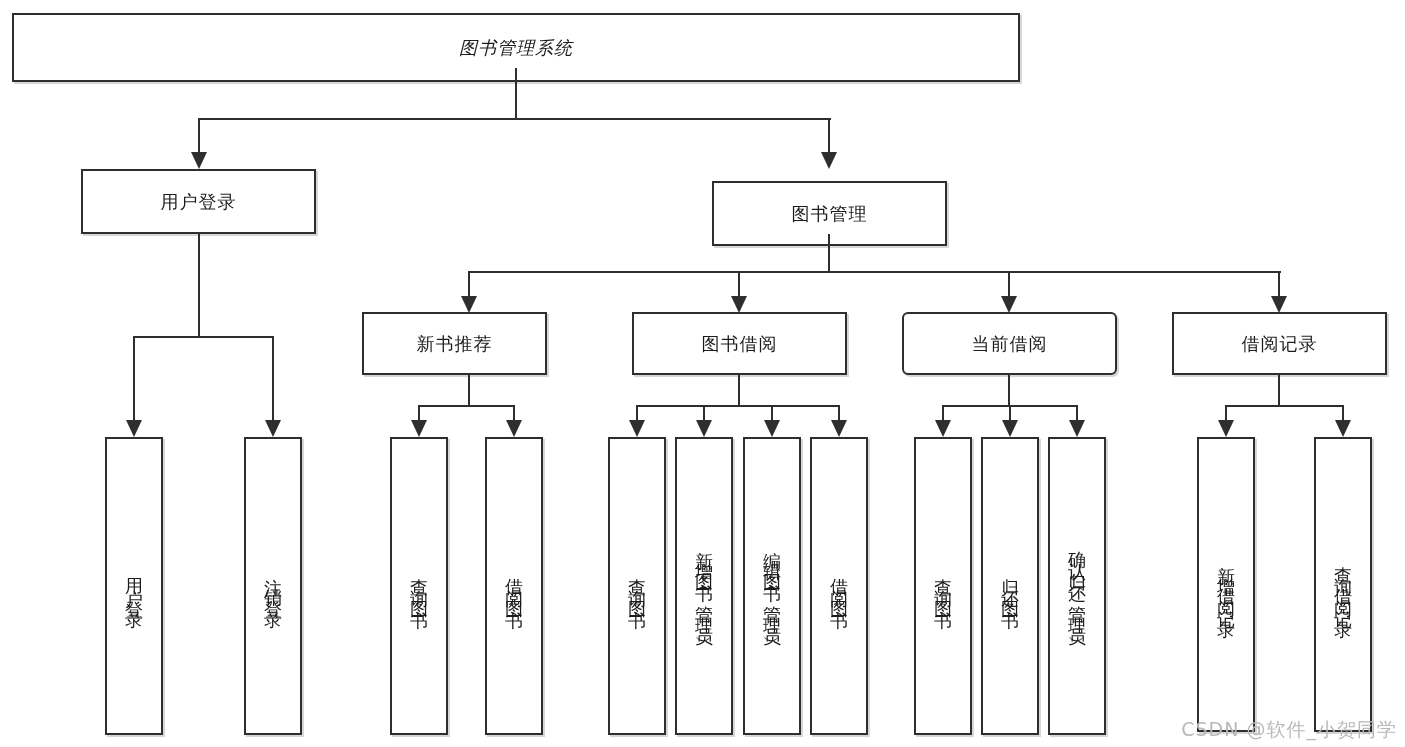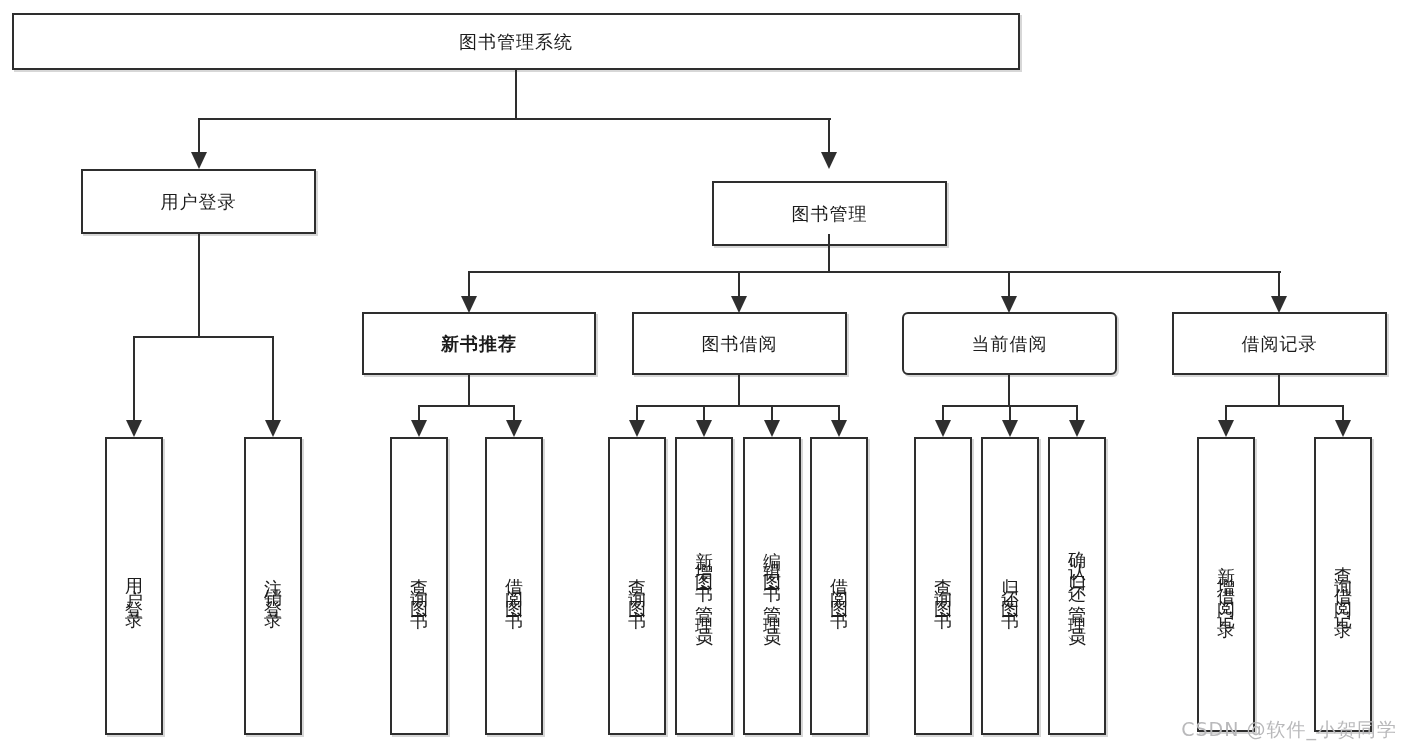--- a/index.html
+++ b/index.html
@@ -64,21 +64,21 @@
     letter-spacing: 1px;
     z-index: 10;
     white-space: nowrap;
   }
 </style>
 </head>
 <body>
 
 <div class="canvas">
 
-  <div class="node hnode" style="left:12px; top:13px; width:1008px; height:57px;">图书管理系统</div>
+  <div class="node hnode" style="left:12px; top:13px; width:1008px; height:69px;font-style:italic;">图书管理系统</div>
 
   <div class="vline" style="left:515px; top:68px; height:50px;"></div>
   <div class="hline" style="left:198px; top:118px; width:633px;"></div>
   <div class="vline" style="left:198px; top:118px; height:34px;"></div>
   <div class="arrow" style="left:191px; top:152px;"></div>
   <div class="vline" style="left:828px; top:118px; height:34px;"></div>
   <div class="arrow" style="left:821px; top:152px;"></div>
 
   <div class="node hnode" style="left:81px; top:169px; width:235px; height:65px;">用户登录</div>
   <div class="node hnode" style="left:712px; top:169px; width:235px; height:65px;margin-top:12px;">图书管理</div>
@@ -94,21 +94,21 @@
   <div class="hline" style="left:468px; top:271px; width:813px;"></div>
   <div class="vline" style="left:468px; top:271px; height:25px;"></div>
   <div class="arrow" style="left:461px; top:296px;"></div>
   <div class="vline" style="left:738px; top:271px; height:25px;"></div>
   <div class="arrow" style="left:731px; top:296px;"></div>
   <div class="vline" style="left:1008px; top:271px; height:25px;"></div>
   <div class="arrow" style="left:1001px; top:296px;"></div>
   <div class="vline" style="left:1278px; top:271px; height:25px;"></div>
   <div class="arrow" style="left:1271px; top:296px;"></div>
 
-  <div class="node hnode" style="left:362px; top:312px; width:234px; height:63px;font-weight:bold;">新书推荐</div>
+  <div class="node hnode" style="left:362px; top:312px; width:185px; height:63px;">新书推荐</div>
   <div class="node hnode" style="left:632px; top:312px; width:215px; height:63px;">图书借阅</div>
   <div class="node hnode" style="left:902px; top:312px; width:215px; height:63px;border-radius:6px;">当前借阅</div>
   <div class="node hnode" style="left:1172px; top:312px; width:215px; height:63px;">借阅记录</div>
 
   <div class="vline" style="left:468px; top:375px; height:30px;"></div>
   <div class="hline" style="left:418px; top:405px; width:97px;"></div>
   <div class="vline" style="left:418px; top:405px; height:16px;"></div>
   <div class="arrow" style="left:411px; top:420px;"></div>
   <div class="vline" style="left:513px; top:405px; height:16px;"></div>
   <div class="arrow" style="left:506px; top:420px;"></div>

